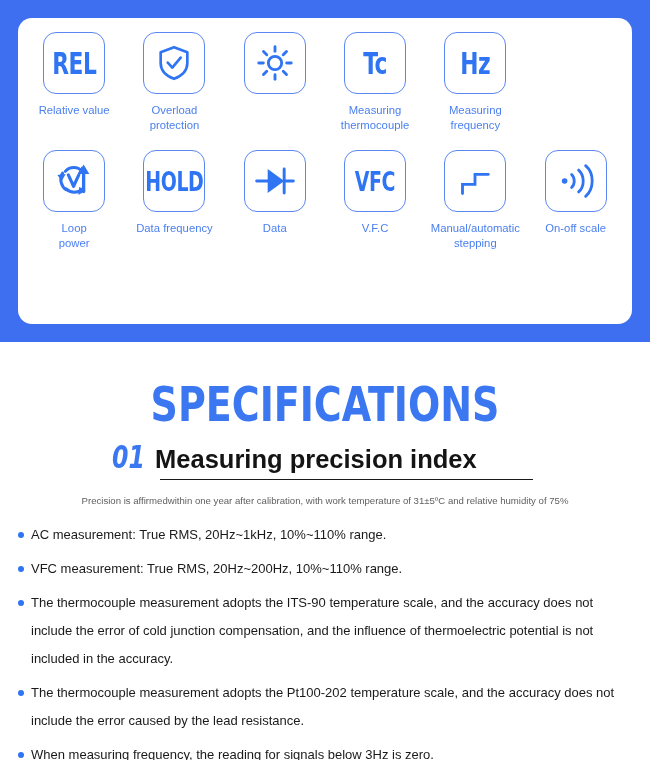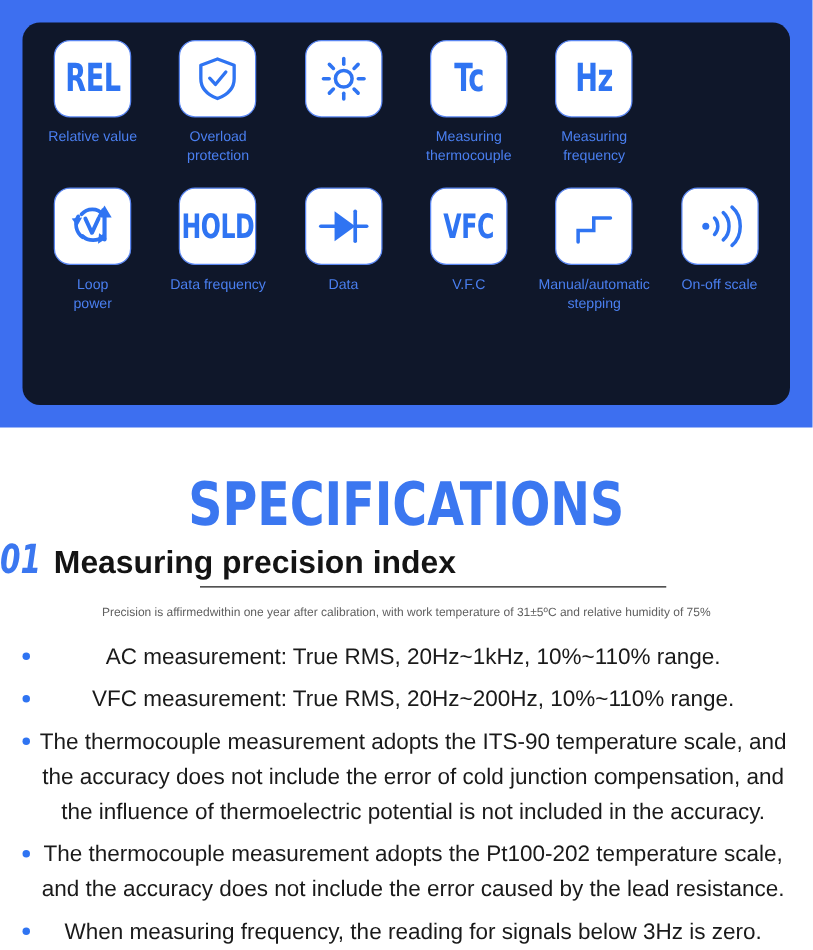--- a/index.html
+++ b/index.html
@@ -24,21 +24,21 @@
     height: 342px;
     background: #3d6ff0;
     box-sizing: border-box;
   }
   .features-card {
     position: absolute;
     left: 18px;
     top: 18px;
     width: 614px;
     height: 306px;
-    background: #0f172a;
+    background: #ffffff;
     border-radius: 14px;
     box-sizing: border-box;
   }
   .feature-grid {
     position: absolute;
     left: 0;
     top: 14px;
     width: 614px;
   }
   .feature-row {
@@ -100,22 +100,23 @@
     font-family: "Liberation Sans Narrow", "DejaVu Sans Condensed", "Liberation Sans", sans-serif;
     font-weight: bold;
     font-size: 48px;
     line-height: 50px;
     letter-spacing: 0px;
     margin-top: 37px;
     transform: scaleX(0.88);
   }
   .spec-subhead-wrap {
     position: relative;
-    margin-top: 1px;
+    margin-top: 11px;
     height: 44px;
+    padding-left: 112px;
   }
   .spec-num {
     display: inline-block;
     color: #3b77f0;
     font-family: "Liberation Sans Narrow", "DejaVu Sans Condensed", "Liberation Sans", sans-serif;
     font-weight: bold;
     font-style: italic;
     font-size: 32px;
     line-height: 34px;
     vertical-align: baseline;
@@ -150,23 +151,22 @@
   .bullet-list {
     margin: 13px 0 0 0;
     padding: 0;
     list-style: none;
   }
   .bullet-item {
     position: relative;
     padding-left: 31px;
     margin-bottom: 6px;
     color: #1a1a1a;
-    font-size: 18px;
+    font-size: 13px;
     line-height: 28px;
-    text-align: center;
   }
   .bullet-dot {
     position: absolute;
     left: 18px;
     top: 11px;
     width: 6px;
     height: 6px;
     border-radius: 50%;
     background: #2f74f2;
   }

